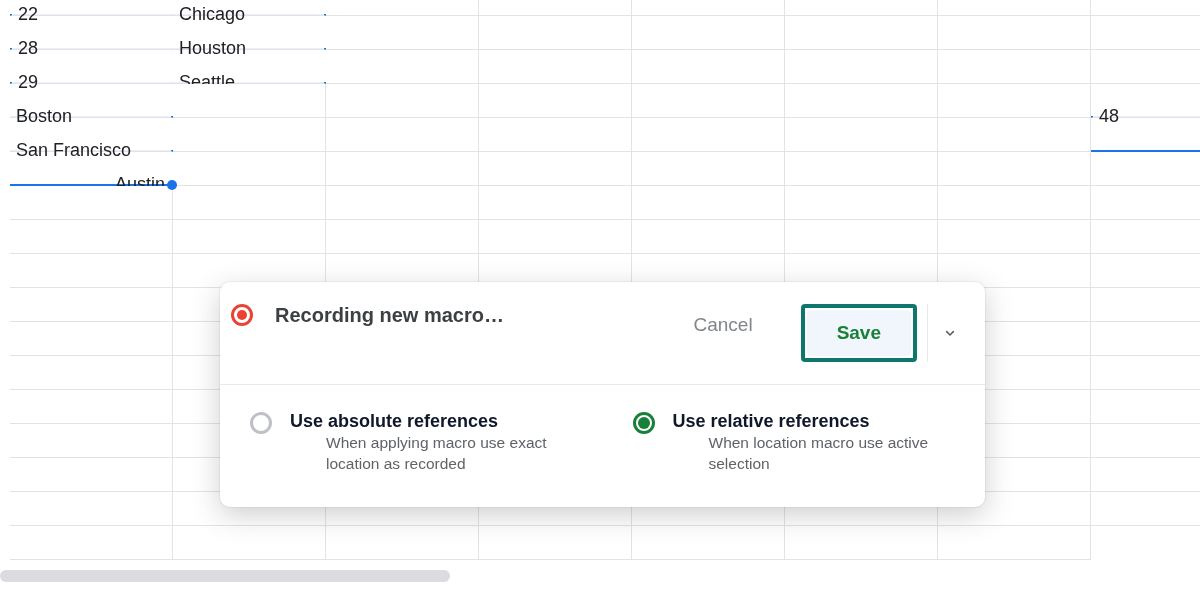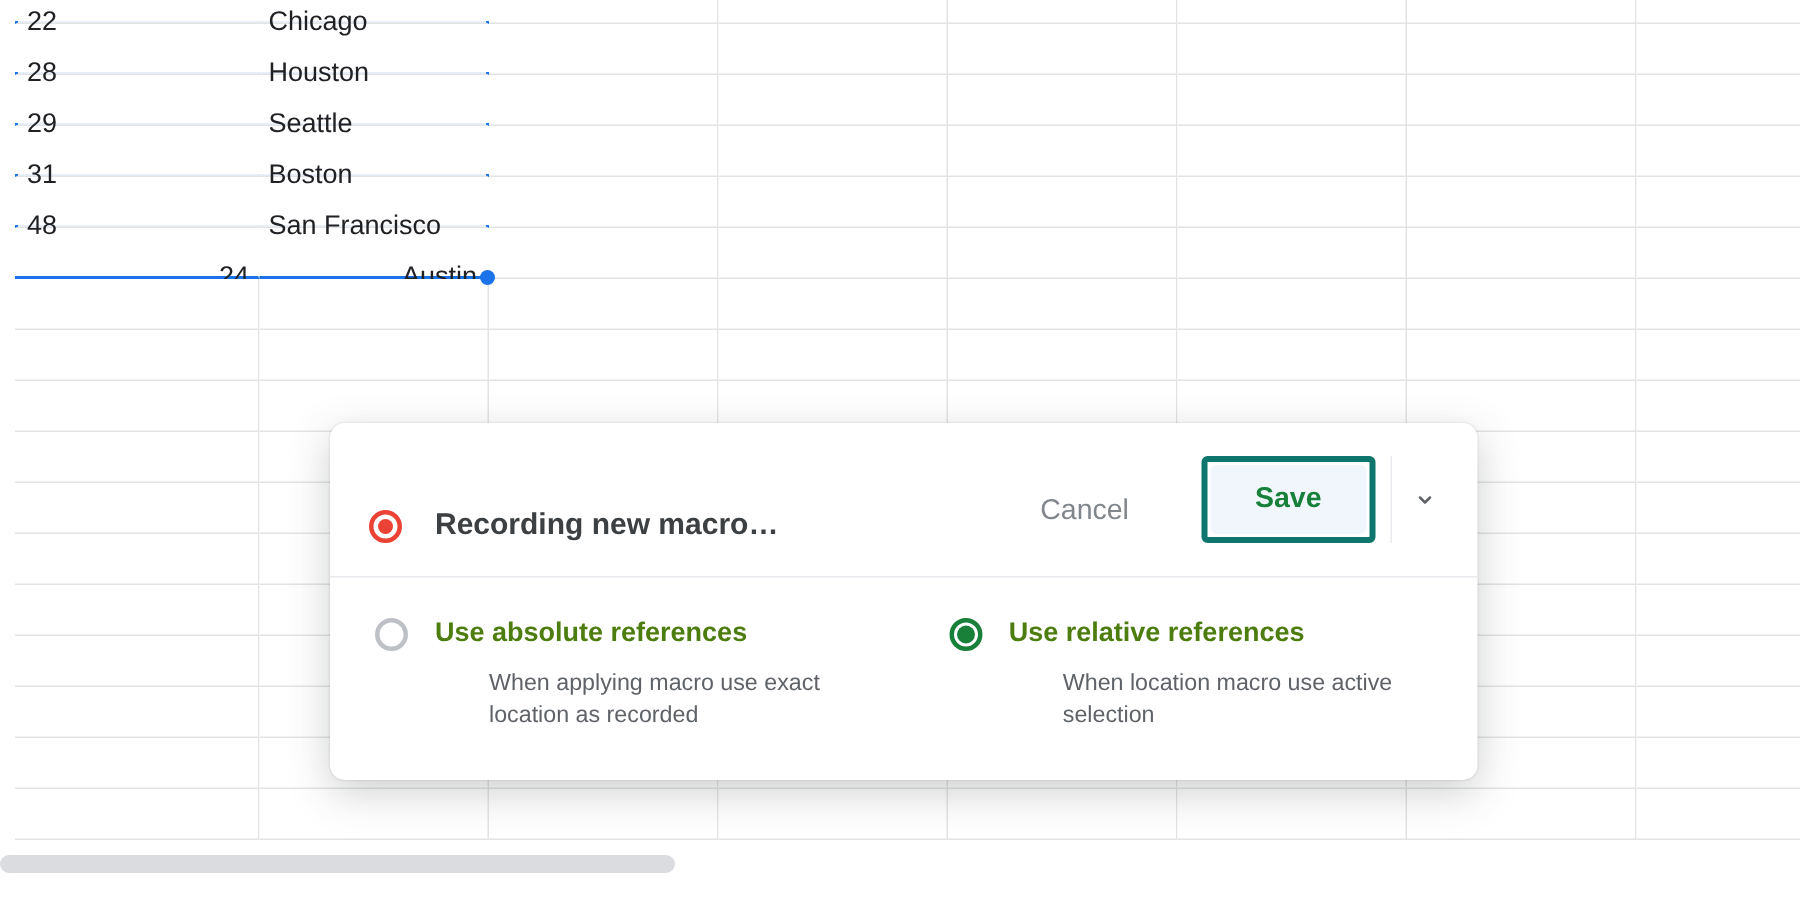--- a/index.html
+++ b/index.html
@@ -47,22 +47,22 @@
   .dialog {
     position: absolute;
     left: 220px; top: 282px;
     width: 765px;
     background: #fff;
     border-radius: 10px;
     box-shadow: 0 8px 28px rgba(60,64,67,.25), 0 0 0 1px rgba(60,64,67,.06);
     overflow: visible;
   }
   .dlg-row1 {
-    display: flex; align-items: flex-end;
-    padding: 22px 14px 22px 26px;
+    display: flex; align-items: flex-start;
+    padding: 22px 14px 22px 11px;
     border-bottom: 1px solid #e8eaed;
   }
   .rec-icon {
     width: 22px; height: 22px; border-radius: 50%;
     border: 3px solid #ea4335;
     display: flex; align-items: center; justify-content: center;
     margin-right: 22px;
     flex: none;
   }
   .rec-icon::after {
@@ -101,21 +101,21 @@
     gap: 60px;
   }
   .opt { display: flex; gap: 18px; flex: 1; cursor: pointer; }
   .radio {
     flex: none; width: 22px; height: 22px; border-radius: 50%;
     border: 3px solid #bdc1c6; margin-top: 1px;
     display: flex; align-items: center; justify-content: center;
   }
   .radio.on { border-color: #188038; }
   .radio.on::after { content: ""; width: 12px; height: 12px; border-radius: 50%; background: #188038; }
-  .opt-text .t { font-size: 18px; font-weight: 600; color: #4d7c0f; margin-bottom: 14px; }
+  .opt-text .t { font-size: 18px; font-weight: 600; color: #0f172a; margin-bottom: 1px; }
   .opt-text .d { font-size: 15.5px; color: #5f6368; line-height: 1.35; max-width: 270px; margin-left: 36px; }
 </style>
 </head>
 <body>
 
 <div class="sheet">
   <div class="grid">
 
     <div class="cell sel sel-left">
         <span>22</span>
@@ -149,23 +149,20 @@
     <div class="cell sel sel-right">
         <span>Seattle</span>
       </div>
     <div class="cell"></div>
     <div class="cell"></div>
     <div class="cell"></div>
     <div class="cell"></div>
     <div class="cell"></div>
     <div class="cell"></div>
 
-    <div class="cell sel sel-left">
-        <span>31</span>
-      </div>
     <div class="cell sel sel-right">
         <span>Boston</span>
       </div>
     <div class="cell"></div>
     <div class="cell"></div>
     <div class="cell"></div>
     <div class="cell"></div>
     <div class="cell"></div>
     <div class="cell"></div>
 

